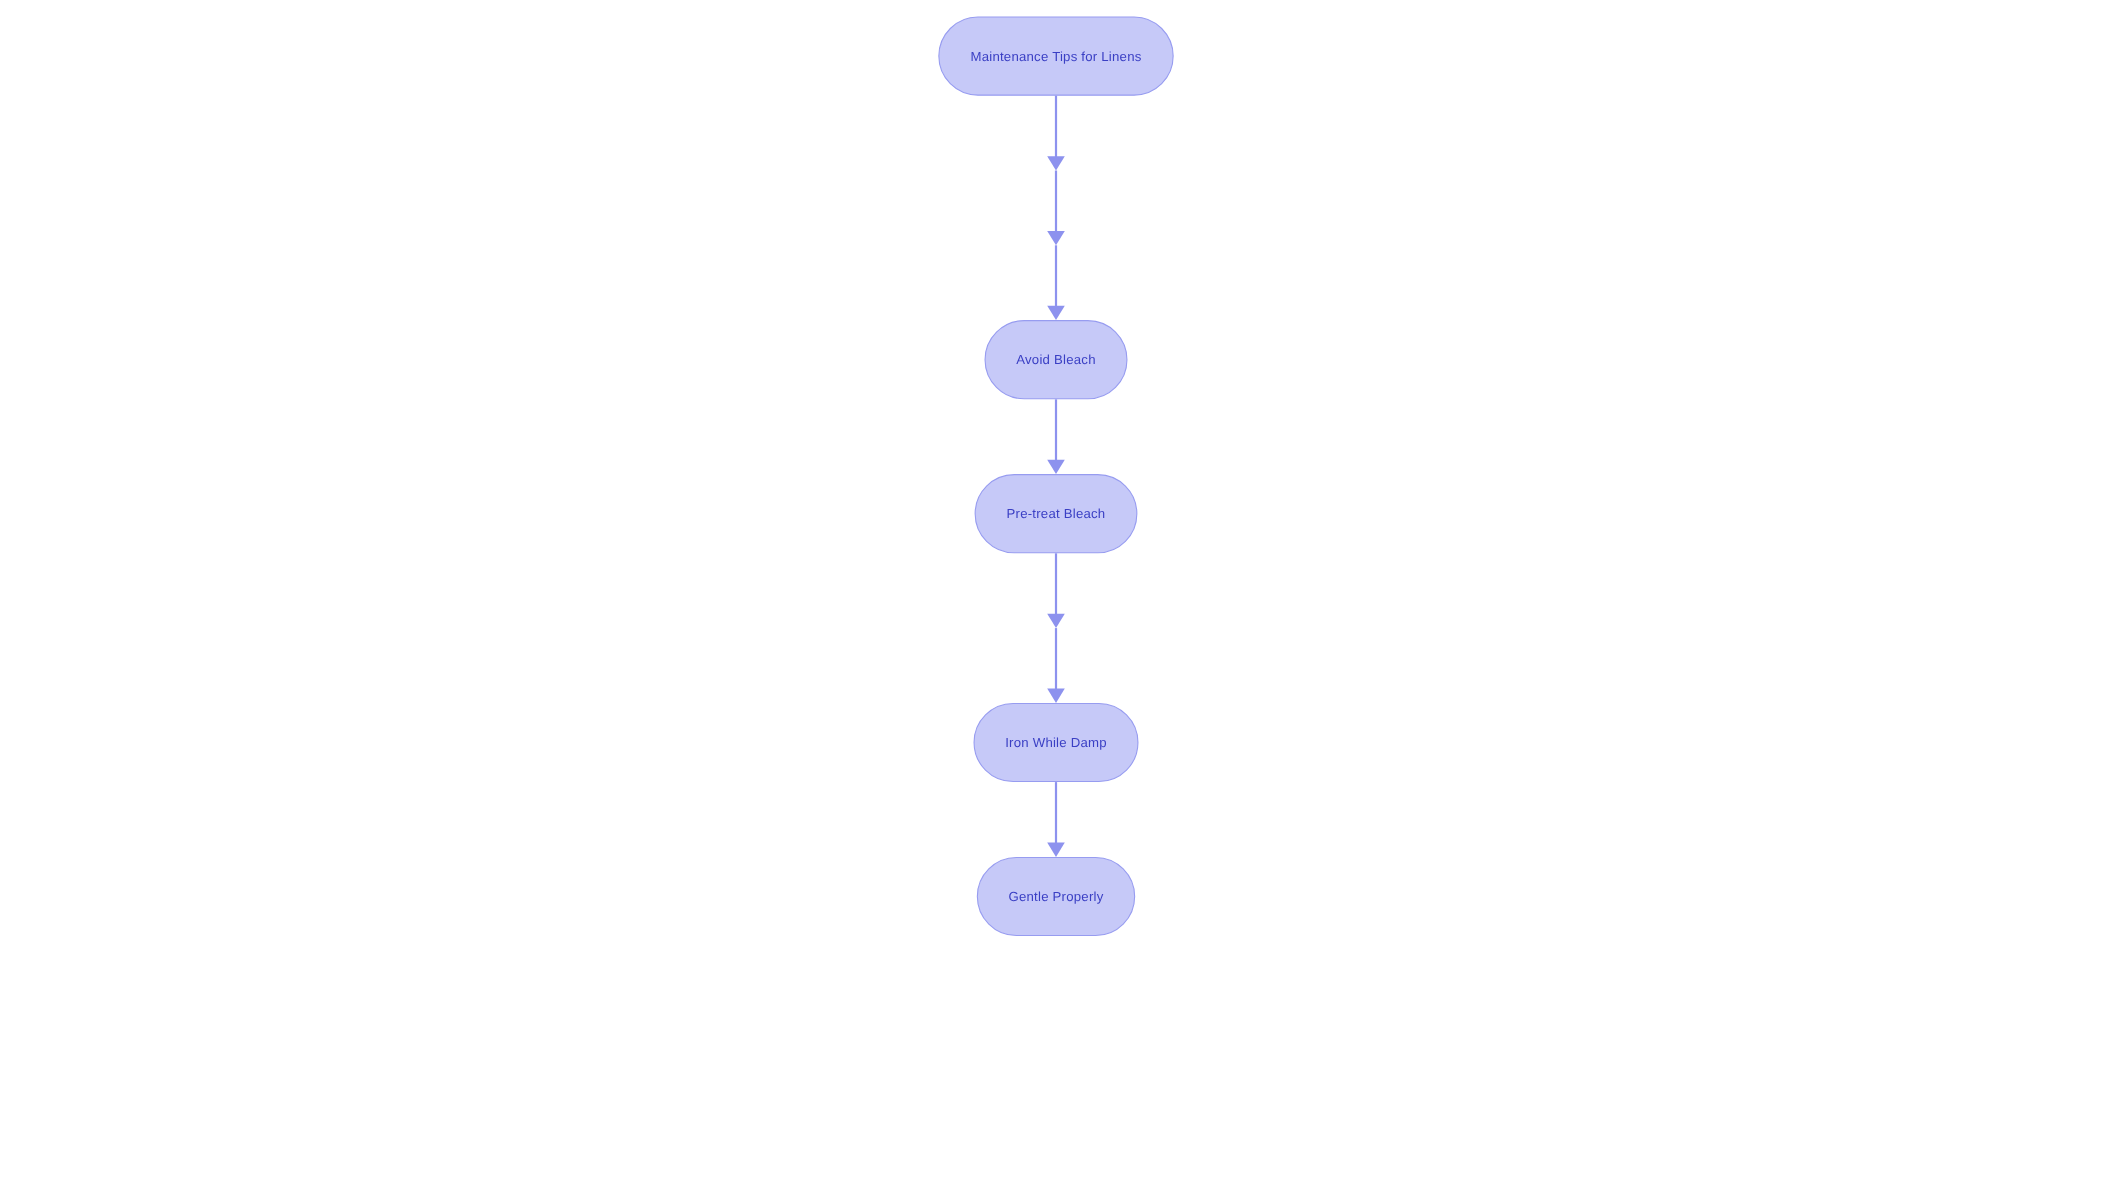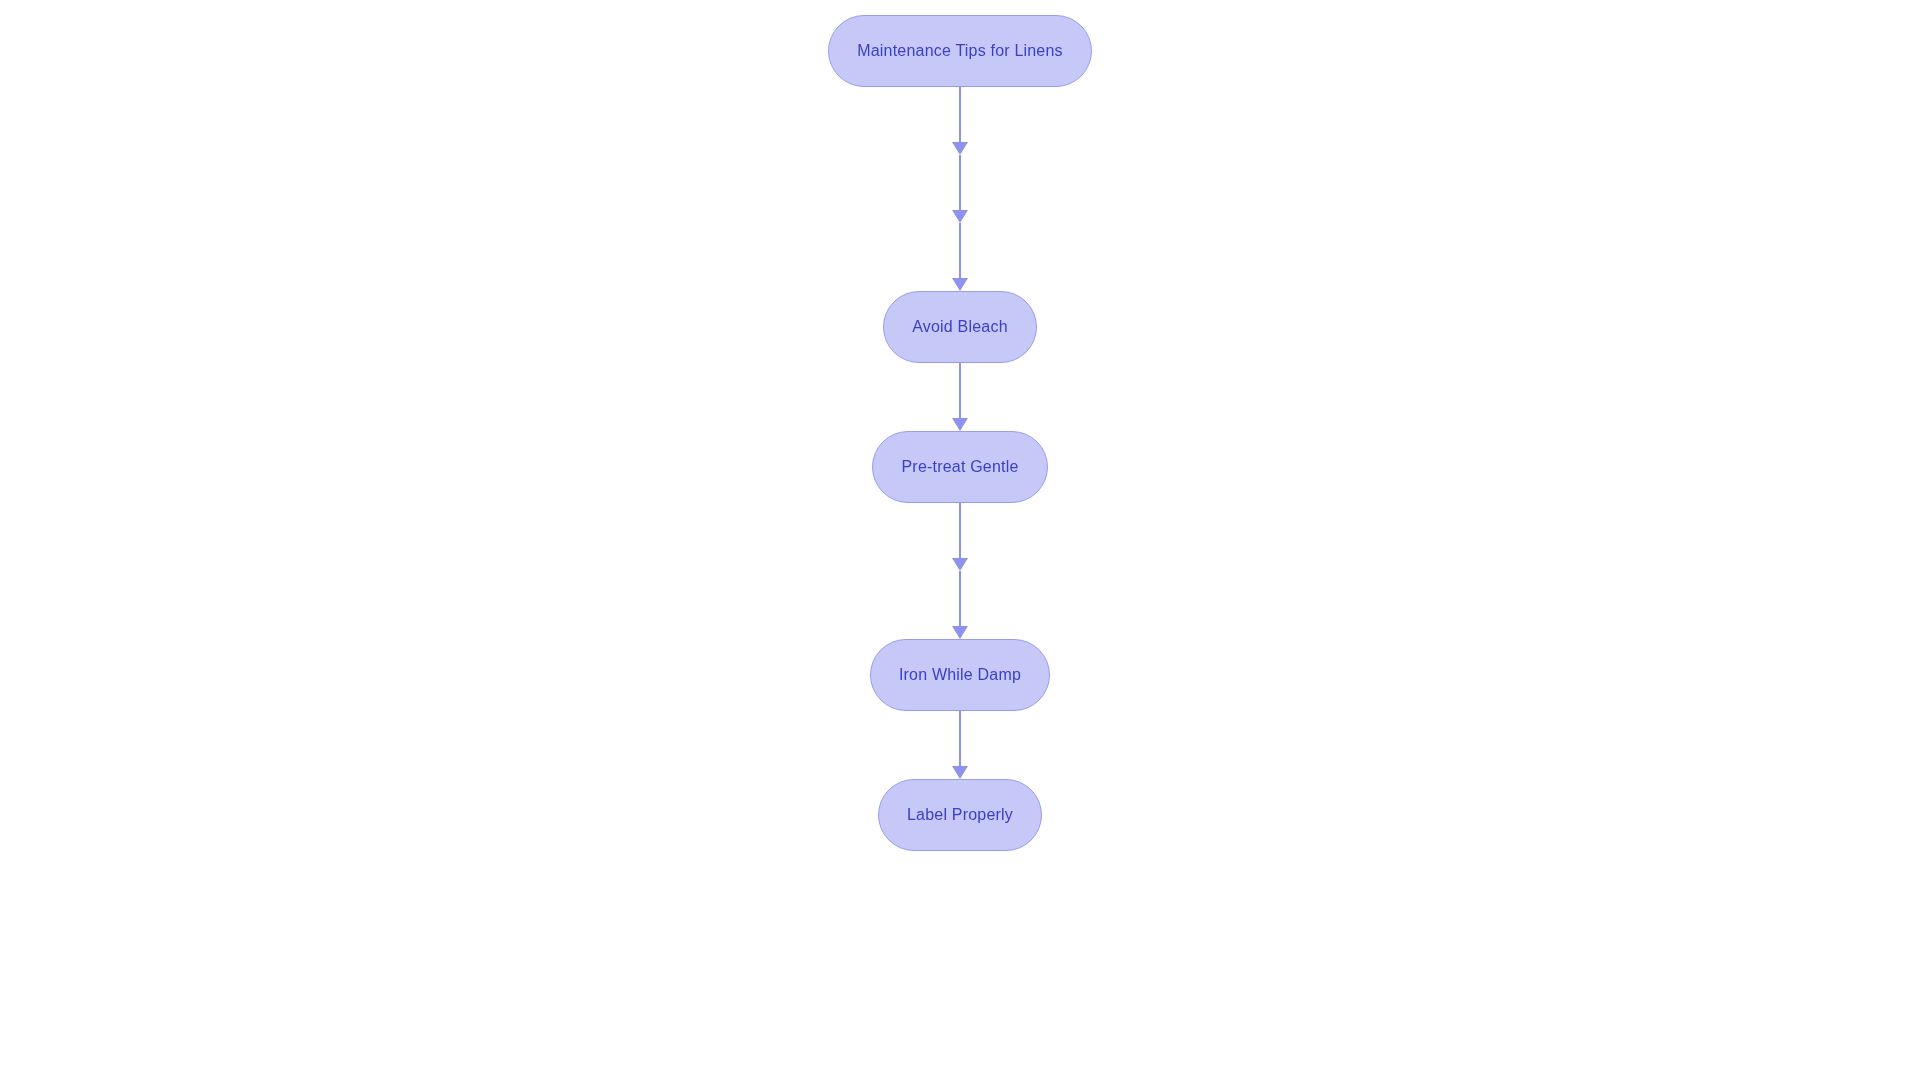--- a/index.html
+++ b/index.html
@@ -31,21 +31,21 @@
   .node {
     height: 72px;
     padding: 0 28px;
     display: flex;
     align-items: center;
     justify-content: center;
     background: var(--node-fill);
     border: 1.5px solid var(--node-border);
     border-radius: 36px;
     color: var(--node-text);
-    font-size: 16px;
+    font-size: 12px;
     letter-spacing: 0.2px;
     white-space: nowrap;
   }
   .arrow {
     height: 68px;
     display: flex;
     flex-direction: column;
     align-items: center;
   }
   .arrow-line {
@@ -86,35 +86,35 @@
     <div class="arrow-head"></div>
   </div>
 
   <div class="node">Avoid Bleach</div>
 
   <div class="arrow">
     <div class="arrow-line"></div>
     <div class="arrow-head"></div>
   </div>
 
-  <div class="node">Pre-treat Gentle</div>
+  <div class="node">Pre-treat Bleach</div>
 
   <div class="arrow">
     <div class="arrow-line"></div>
     <div class="arrow-head"></div>
   </div>
 
 
   <div class="arrow">
     <div class="arrow-line"></div>
     <div class="arrow-head"></div>
   </div>
 
   <div class="node">Iron While Damp</div>
 
   <div class="arrow">
     <div class="arrow-line"></div>
     <div class="arrow-head"></div>
   </div>
 
-  <div class="node">Label Properly</div>
+  <div class="node">Gentle Properly</div>
 
 </div>
 
 </body></html>

